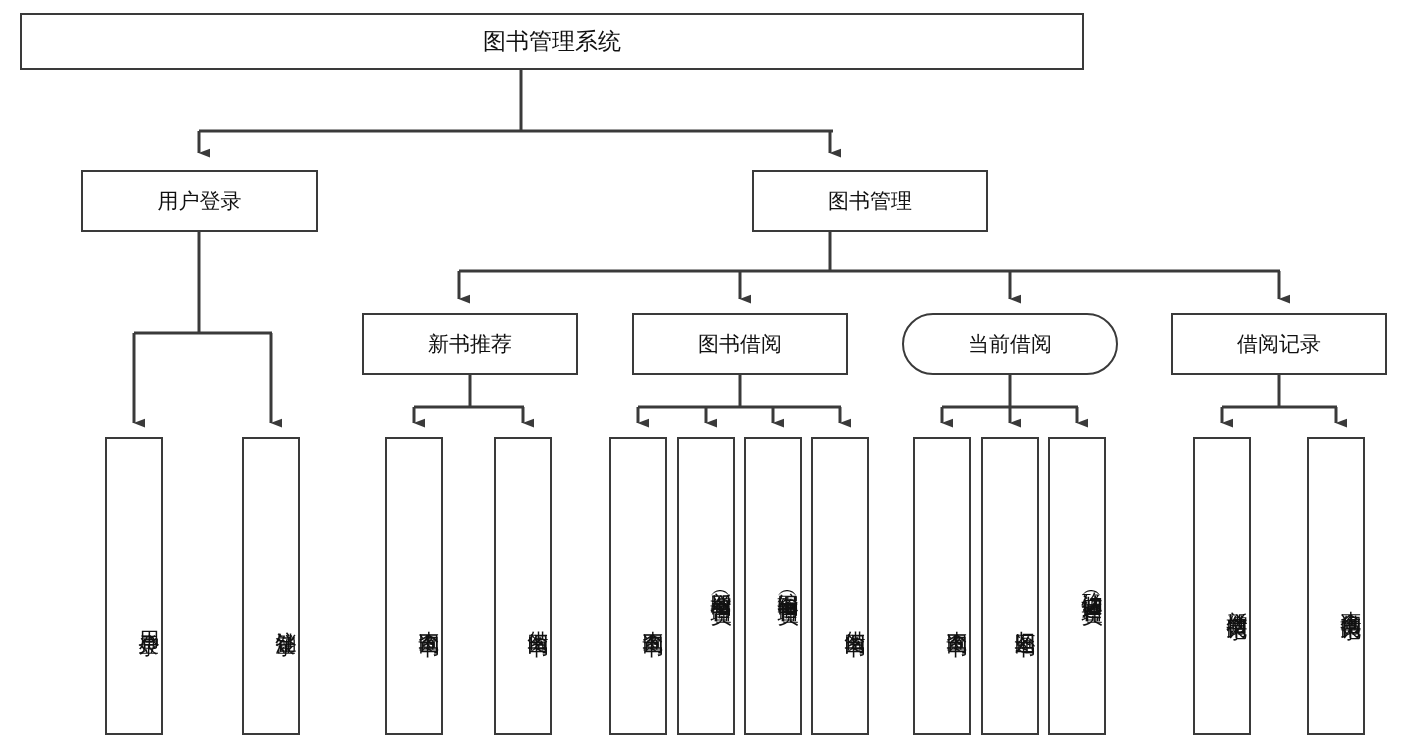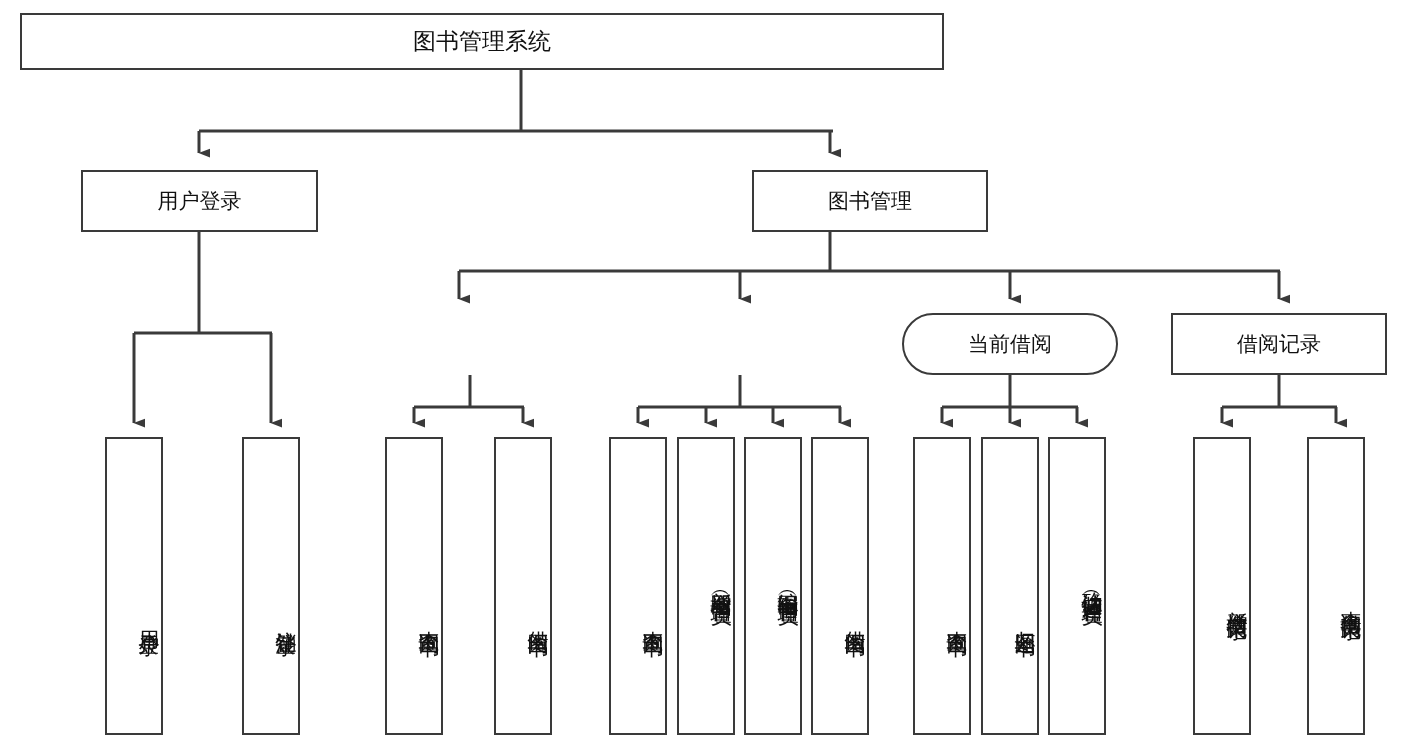--- a/index.html
+++ b/index.html
@@ -118,31 +118,37 @@
       <path d="M1010,407 L1010,423" marker-end="url(#arrow)"></path>
       <path d="M1077,407 L1077,423" marker-end="url(#arrow)"></path>
 
       <path d="M1279,375 L1279,407"></path>
       <path d="M1222,407 L1337,407"></path>
       <path d="M1222,407 L1222,423" marker-end="url(#arrow)"></path>
       <path d="M1336,407 L1336,423" marker-end="url(#arrow)"></path>
     </g>
   </svg>
 
-  <div class="node root" style="left:20px; top:13px; width:924px; height:57px;">
+  <div class="node root" style="left:20px; top:13px; width:1064px; height:57px;">
     <span class="node-label">图书管理系统</span>
   </div>
 
   <div class="node level2" style="left:81px; top:170px; width:237px; height:62px;">
     <span class="node-label">用户登录</span>
   </div>
   <div class="node level2" style="left:712px; top:170px; width:236px; height:62px;margin-left:40px;">
     <span class="node-label">图书管理</span>
   </div>
 
+  <div class="node level3" style="left:362px; top:313px; width:216px; height:62px;">
+    <span class="node-label">新书推荐</span>
+  </div>
+  <div class="node level3" style="left:632px; top:313px; width:216px; height:62px;">
+    <span class="node-label">图书借阅</span>
+  </div>
   <div class="node level3" style="left:902px; top:313px; width:216px; height:62px;border-radius:31px;">
     <span class="node-label">当前借阅</span>
   </div>
   <div class="node level3" style="left:1171px; top:313px; width:216px; height:62px;align-items:center;">
     <span class="node-label">借阅记录</span>
   </div>
 
   <div class="node leaf" style="left:105px; top:437px; width:58px; height:298px; padding-top:78px;">
     <span class="node-label">用户登录</span>
   </div>

